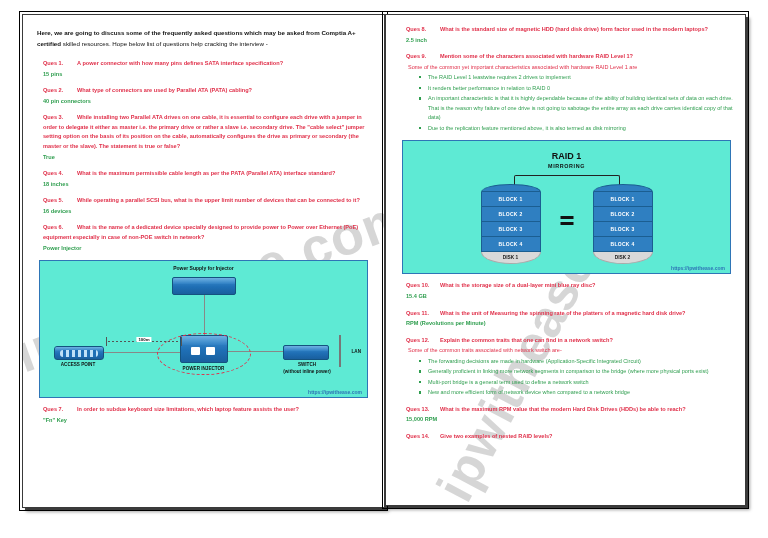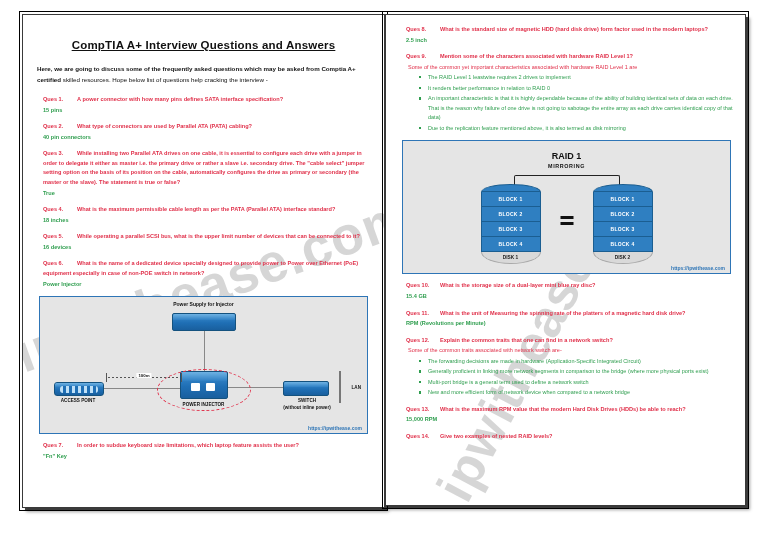--- a/index.html
+++ b/index.html
@@ -114,21 +114,21 @@
     content:"";
     position:absolute;
     left:-9px;top:3.2px;
     width:2.2px;height:2.2px;
     background:#2f9e4f;
   }
   
   .fig{
     position:relative;z-index:2;
     border:1.6px solid #2e75b6;
-    background:#e5e5e5;
+    background:#5eead4;
     margin:4px 2px 7px 2px;
     overflow:hidden;
   }
   .fig-net{height:136px;}
   .fig-raid{height:132px;}
   .fig-url{
     position:absolute;right:5px;bottom:2px;
     font-size:5px;color:#2e75b6;font-weight:600;
   }
   
@@ -232,21 +232,20 @@
   .equals div{height:3px;background:#111;margin:3px 0;}
 </style>
 </head>
 <body>
 
 <div class="spread">
 
   <div class="page page-left">
     <div class="watermark wm-left">ipwithease.com</div>
 
-    <div class="doc-title">CompTIA A+ Interview Questions and Answers</div>
 
     <p class="intro">
       <span>Here, we are going to discuss some of the frequently asked questions which may be asked from</span>
       <span>Comptia A+ certified</span><span class="soft"> skilled resources. Hope below list of questions help cracking the interview -</span>
     </p>
 
     <div class="qa">
       <div class="qline">
         <span class="qnum">Ques 1.</span><span>A power connector with how many pins defines SATA interface specification?</span>
       </div>

